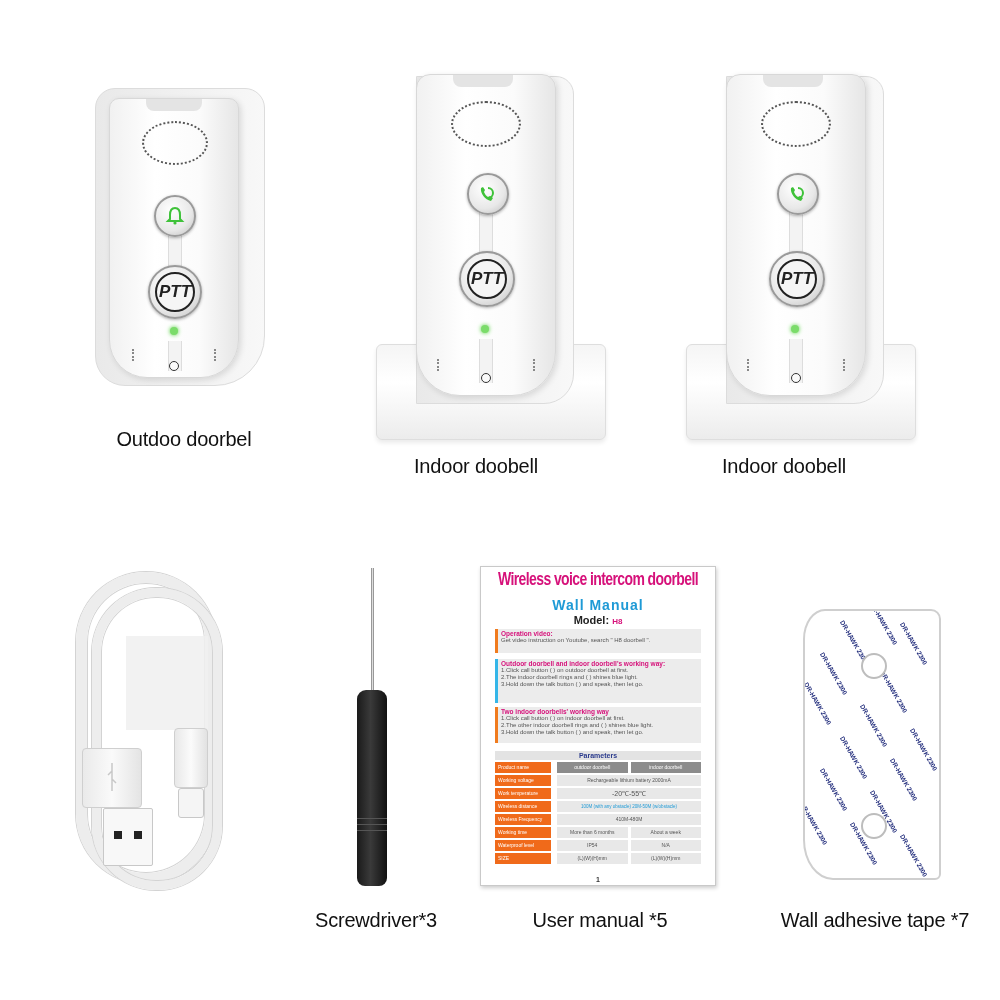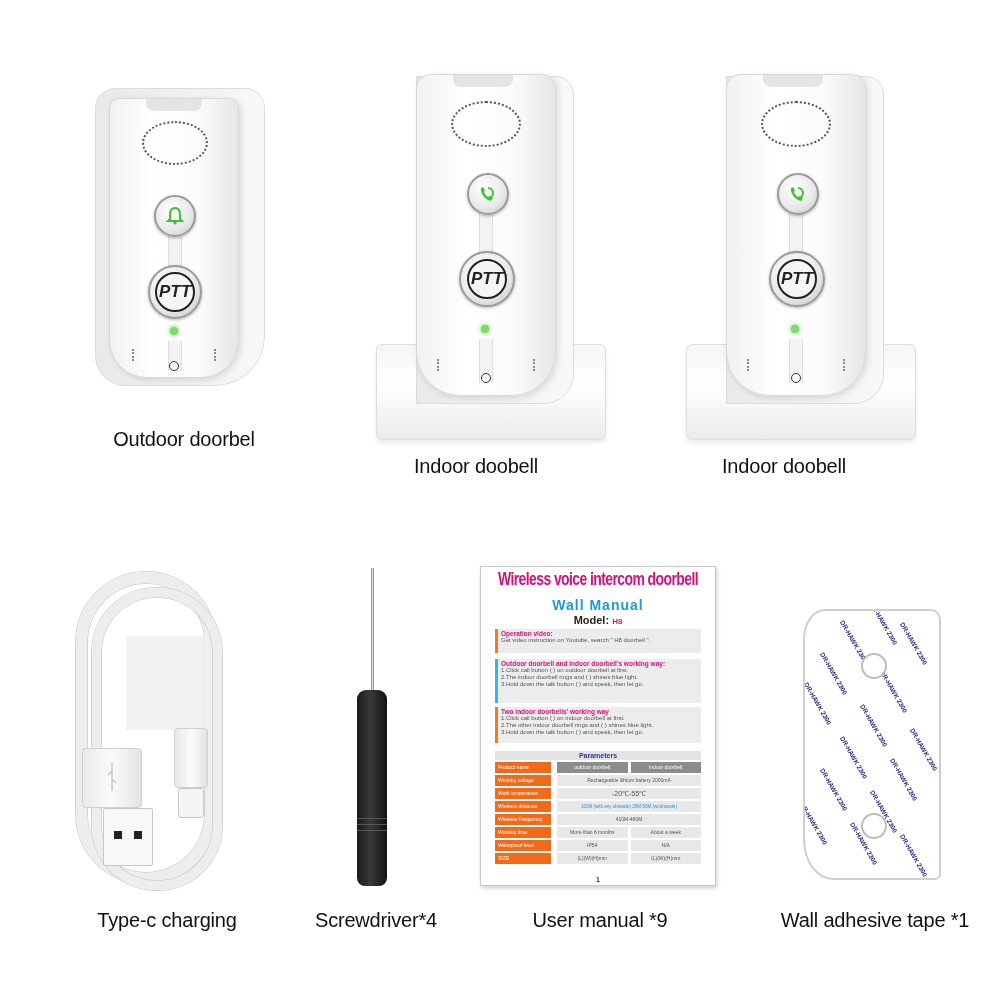--- a/index.html
+++ b/index.html
@@ -74,21 +74,21 @@
     <div class="btn-round" style="left:38px;top:166px;width:50px;height:50px;">
       <div class="ptt">PTT</div>
     </div>
     <div class="led" style="left:60px;top:228px;"></div>
     <div class="neck" style="left:58px;top:242px;width:12px;height:30px;"></div>
     <div class="usb-dot" style="left:59px;top:262px;"></div>
     <div class="mini-dots" style="left:22px;top:250px;"></div>
     <div class="mini-dots" style="left:104px;top:250px;"></div>
   </div>
 </div>
-<div class="label" style="left:84px;top:426px;width:200px;">Outdoor doorbel</div>
+<div class="label" style="left:84px;top:426px;width:200px;">Outdoo doorbel</div>
 
 <div class="abs" style="left:376px;top:72px;width:230px;height:370px;">
   <div class="stand" style="left:0;top:272px;width:228px;height:94px;"></div>
   <div class="device-side" style="left:40px;top:4px;width:156px;height:326px;"></div>
   <div class="device" style="left:40px;top:2px;width:138px;height:320px;border-radius:14px 14px 44px 44px;">
     <div class="speaker-slot" style="left:36px;top:0;width:60px;height:12px;"></div>
     <div class="speaker-grill" style="left:34px;top:26px;width:66px;height:42px;"></div>
     <div class="neck" style="left:62px;top:132px;width:12px;height:48px;"></div>
     <div class="btn-round" style="left:50px;top:98px;width:38px;height:38px;">
       <svg width="22" height="22" viewBox="0 0 22 22">
@@ -143,31 +143,30 @@
       </svg>
   </div>
   <div class="usb-metal">
     <div class="usb-hole" style="left:10px;top:22px;"></div>
     <div class="usb-hole" style="left:30px;top:22px;"></div>
   </div>
   <div class="tc-head"></div>
   <div class="tc-plug"></div>
 </div>
 <div class="label" style="left:72px;top:907px;width:190px;">
-  <div>Type-c charging</div>
 </div>
 
 <div class="abs" style="left:0;top:0;width:0;height:0;">
   <div class="shaft"></div>
   <div class="handle"></div>
   <div class="grip" style="top:818px;"></div>
   <div class="grip" style="top:824px;"></div>
   <div class="grip" style="top:830px;"></div>
 </div>
-<div class="label" style="left:296px;top:907px;width:160px;">Screwdriver*4</div>
+<div class="label" style="left:296px;top:907px;width:160px;">Screwdriver*3</div>
 
 <div class="manual">
   <div class="m-title">Wireless voice intercom doorbell</div>
   <div class="m-sub">Wall Manual</div>
   <div class="m-model"><span style="color:#222;font-size:11px;">Model:</span> <span>H8</span></div>
 
   <div class="m-sec" style="top:62px;height:24px;">
     <div class="h">Operation video:</div>
     <div>Get video instruction on Youtube, search " H8 doorbell ".</div>
   </div>
@@ -218,34 +217,34 @@
         <div class="p-val">N/A</div>
       </div>
     <div class="p-row">
         <div class="p-key">SIZE</div>
         <div class="p-val">(L)(W)(H)mm</div>
         <div class="p-val">(L)(W)(H)mm</div>
       </div>
   </div>
   <div class="m-page">1</div>
 </div>
-<div class="label" style="left:510px;top:907px;width:180px;">User manual *9</div>
+<div class="label" style="left:510px;top:907px;width:180px;">User manual *5</div>
 
 <div class="tape">
   <div class="tape-text" style="left:70px;top:-10px;">DR-HAWK 2300</div>
   <div class="tape-text" style="left:100px;top:10px;">DR-HAWK 2300</div>
   <div class="tape-text" style="left:40px;top:8px;">DR-HAWK 2300</div>
   <div class="tape-text" style="left:20px;top:40px;">DR-HAWK 2300</div>
   <div class="tape-text" style="left:80px;top:58px;">DR-HAWK 2300</div>
   <div class="tape-text" style="left:4px;top:70px;">DR-HAWK 2300</div>
   <div class="tape-text" style="left:60px;top:92px;">DR-HAWK 2300</div>
   <div class="tape-text" style="left:110px;top:116px;">DR-HAWK 2300</div>
   <div class="tape-text" style="left:40px;top:124px;">DR-HAWK 2300</div>
   <div class="tape-text" style="left:90px;top:146px;">DR-HAWK 2300</div>
   <div class="tape-text" style="left:20px;top:156px;">DR-HAWK 2300</div>
   <div class="tape-text" style="left:70px;top:178px;">DR-HAWK 2300</div>
   <div class="tape-text" style="left:0px;top:190px;">DR-HAWK 2300</div>
   <div class="tape-text" style="left:50px;top:210px;">DR-HAWK 2300</div>
   <div class="tape-text" style="left:100px;top:222px;">DR-HAWK 2300</div>
   <div class="tape-hole" style="left:56px;top:42px;"></div>
   <div class="tape-hole" style="left:56px;top:202px;"></div>
 </div>
-<div class="label" style="left:760px;top:907px;width:230px;">Wall adhesive tape *1</div>
+<div class="label" style="left:760px;top:907px;width:230px;">Wall adhesive tape *7</div>
 
 </body></html>

